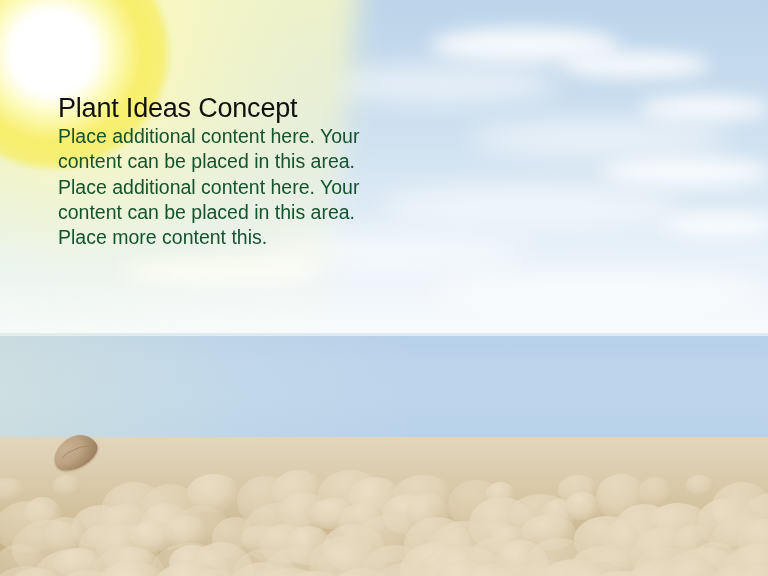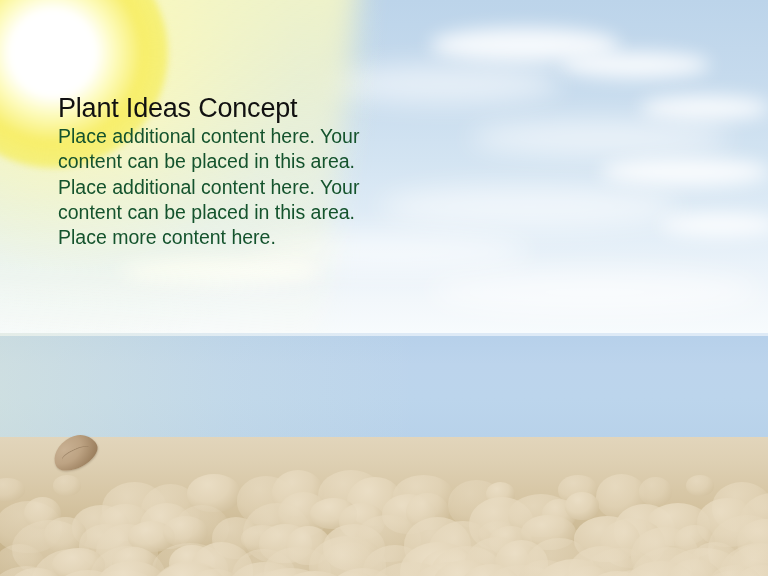--- a/index.html
+++ b/index.html
@@ -226,17 +226,17 @@
       </div>
     </div>
 
   <div class="txtblock">
     <div class="title">Plant Ideas Concept</div>
     <div>
       <div class="body-line">Place additional content here. Your</div>
       <div class="body-line">content can be placed in this area.</div>
       <div class="body-line">Place additional content here. Your</div>
       <div class="body-line">content can be placed in this area.</div>
-      <div class="body-line">Place more content here.</div>
+      <div class="body-line">Place more content this.</div>
     </div>
   </div>
 
 </div>
 
 </body></html>

